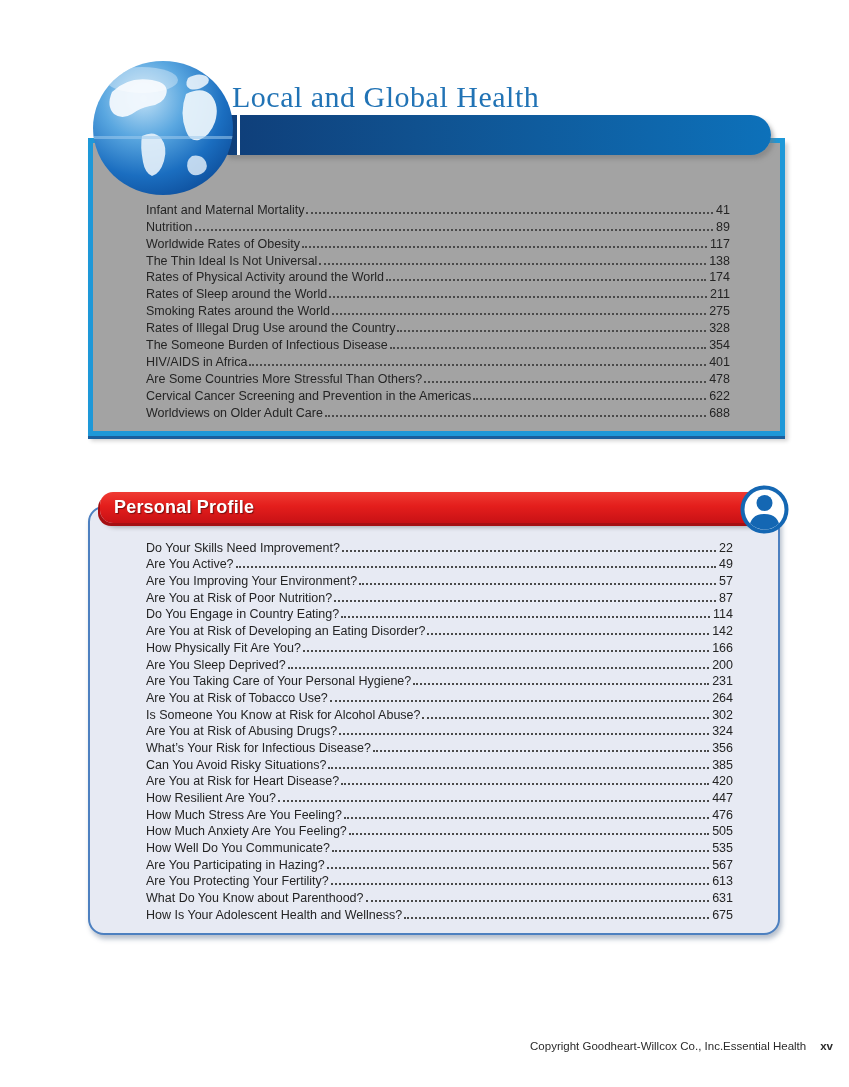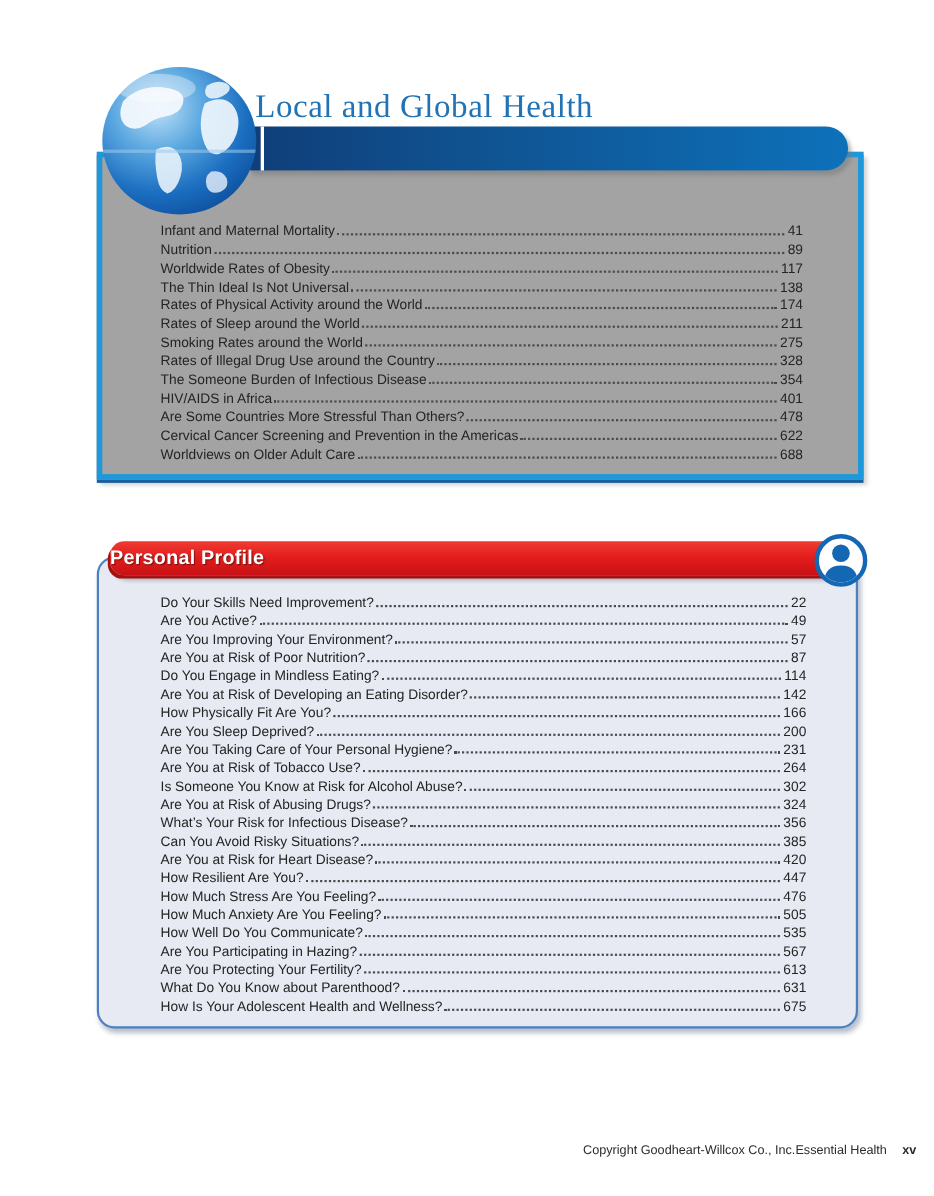--- a/index.html
+++ b/index.html
@@ -37,21 +37,21 @@
 
   
   .pp-banner {
     position:absolute; left:100px; top:492px; width:662px; height:31px;
     background:linear-gradient(180deg,#ef3b33 0%,#e41e1c 45%,#c81115 100%);
     border-radius:13px;
     box-shadow:-2px 3px 0 #a51013, 3px 4px 5px rgba(0,0,0,0.30);
     z-index:3; display:flex; align-items:center;
   }
   .pp-banner .pp-label {
-    color:#ffffff; font-weight:bold; font-size:18px;
+    margin-left:14px; color:#ffffff; font-weight:bold; font-size:18px;
     text-shadow:1px 1px 1px rgba(0,0,0,0.45); letter-spacing:0.2px;
   }
   .pp-icon { position:absolute; left:740px; top:485px; width:49px; height:49px; z-index:4; }
   .pp-box {
     position:absolute; left:88px; top:506px; width:692px; height:429px;
     background:#e7eaf3; border:2px solid #4d80c0; box-sizing:border-box;
     border-radius:16px;
     box-shadow:2px 4px 5px rgba(90,110,140,0.45);
     z-index:2;
   }
@@ -216,21 +216,21 @@
             <span class="toc-title">Are You Improving Your Environment?</span>
             <span class="toc-dots"></span>
             <span class="toc-page">57</span>
           </div>
           <div class="toc-row">
             <span class="toc-title">Are You at Risk of Poor Nutrition?</span>
             <span class="toc-dots"></span>
             <span class="toc-page">87</span>
           </div>
           <div class="toc-row">
-            <span class="toc-title">Do You Engage in Mindless Eating?</span>
+            <span class="toc-title">Do You Engage in Country Eating?</span>
             <span class="toc-dots"></span>
             <span class="toc-page">114</span>
           </div>
           <div class="toc-row">
             <span class="toc-title">Are You at Risk of Developing an Eating Disorder?</span>
             <span class="toc-dots"></span>
             <span class="toc-page">142</span>
           </div>
           <div class="toc-row">
             <span class="toc-title">How Physically Fit Are You?</span>

